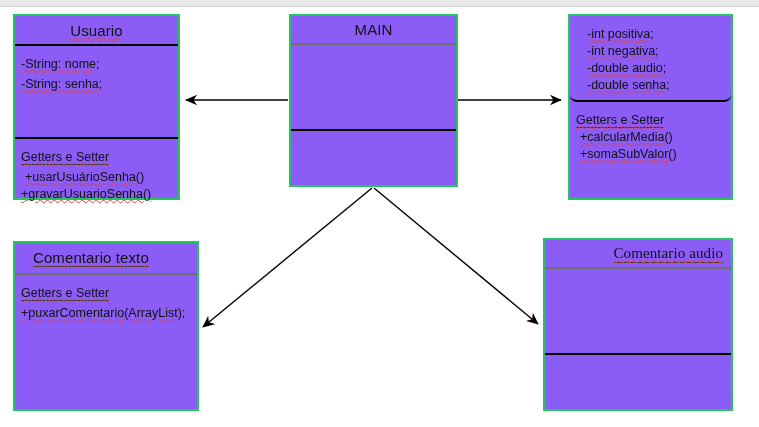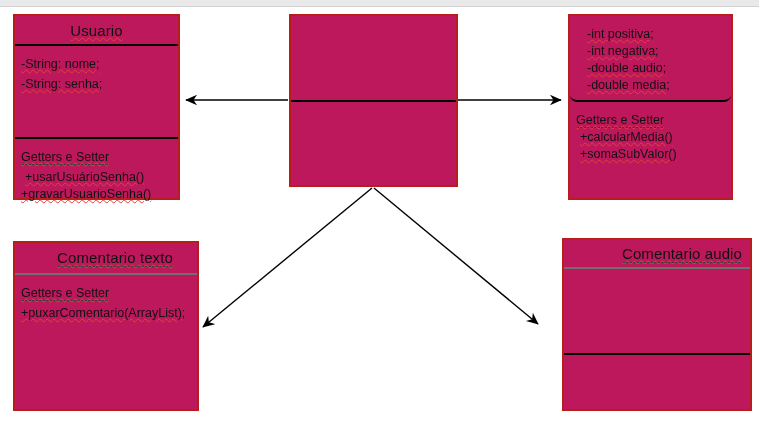--- a/index.html
+++ b/index.html
@@ -11,22 +11,22 @@
     overflow:hidden;
   }
   #canvas{position:absolute;left:0;top:0;width:759px;height:427px;}
 
   .topband{position:absolute;left:0;top:0;width:759px;height:6px;background:#e9e9e9;}
   .topband-line{position:absolute;left:0;top:6px;width:759px;height:1px;background:#d2d2d2;}
 
   
   .clsbox{
     position:absolute;
-    border:2px solid #b91c1c;
-    background:#be185d;
+    border:2px solid #22c55e;
+    background:#8b5cf6;
     box-sizing:border-box;
     z-index:3;
   }
   .compartment{
     box-sizing:border-box;
     position:relative;
     overflow:hidden;
   }
   .sep{border-bottom:2px solid #000000;}
   .sep-soft{border-bottom:2px solid #6f6f6f;}
@@ -34,21 +34,21 @@
   .title{
     display:flex;
     align-items:center;
     height:100%;
     font-size:15px;
     color:#111111;
     letter-spacing:.1px;
   }
   .title.center{justify-content:center;}
   .title.right{justify-content:flex-end;padding-right:8px;}
-  .title.leftish{justify-content:center;padding-left:18px;}
+  .title.leftish{justify-content:flex-start;padding-left:18px;}
 
   .rows{padding:2px 0 0 3px;margin-top:8px;}
   .row{
     font-size:12.5px;
     line-height:17px;
     color:#111111;
     white-space:nowrap;
   }
   .row.ind1{padding-left:3px;}
   .row.ind2{padding-left:14px;}
@@ -113,51 +113,56 @@
       <div class="row ind1 gap"><span class="sq">-String: senha;</span></div>
     </div>
     <div class="compartment rows" style="height:67px;">
       <div class="row ind1"><span class="sq ul">Getters e Setter</span></div>
       <div class="row ind3 gap"><span class="sq">+usarUsuárioSenha()</span></div>
       <div class="row ind1"><span class="sq">+gravarUsuarioSenha()</span></div>
     </div>
   </div>
 
   <div class="clsbox" style="left:289px;top:14px;width:169px;height:173px;">
+    <div class="compartment sep-soft" style="height:29px;">
+      <div class="title center">
+          <span>MAIN</span>
+        </div>
+    </div>
     <div class="compartment sep rows" style="height:78px;"></div>
     <div class="compartment rows" style="height:62px;"></div>
   </div>
 
   <div class="clsbox" style="left:568px;top:14px;width:165px;height:186px;">
     <div class="compartment sep rows" style="height:78px;border-radius:7px;">
       <div class="row ind2"><span class="sq">-int positiva;</span></div>
       <div class="row ind2"><span class="sq">-int negativa;</span></div>
       <div class="row ind2"><span class="sq">-double audio;</span></div>
-      <div class="row ind2"><span class="sq">-double media;</span></div>
+      <div class="row ind2"><span class="sq">-double senha;</span></div>
     </div>
     <div class="compartment rows" style="height:67px;">
       <div class="row ind1"><span class="sq ul">Getters e Setter</span></div>
       <div class="row ind3"><span class="sq">+calcularMedia()</span></div>
       <div class="row ind3"><span class="sq">+somaSubValor()</span></div>
     </div>
   </div>
 
   <div class="clsbox" style="left:13px;top:241px;width:186px;height:170px;">
     <div class="compartment sep-soft" style="height:32px;">
       <div class="title leftish">
           <span class="sq ul">Comentario texto</span>
         </div>
     </div>
     <div class="compartment rows" style="height:62px;">
       <div class="row ind1"><span class="sq ul">Getters e Setter</span></div>
       <div class="row ind1 gap"><span class="sq">+puxarComentario(ArrayList);</span></div>
     </div>
   </div>
 
-  <div class="clsbox" style="left:562px;top:238px;width:190px;height:173px;">
+  <div class="clsbox" style="left:543px;top:238px;width:190px;height:173px;font-family:Liberation Serif, serif;">
     <div class="compartment sep-soft" style="height:29px;">
       <div class="title right">
           <span class="sq ul">Comentario audio</span>
         </div>
     </div>
     <div class="compartment sep rows" style="height:78px;"></div>
     <div class="compartment rows" style="height:62px;"></div>
   </div>
 
 </div>

